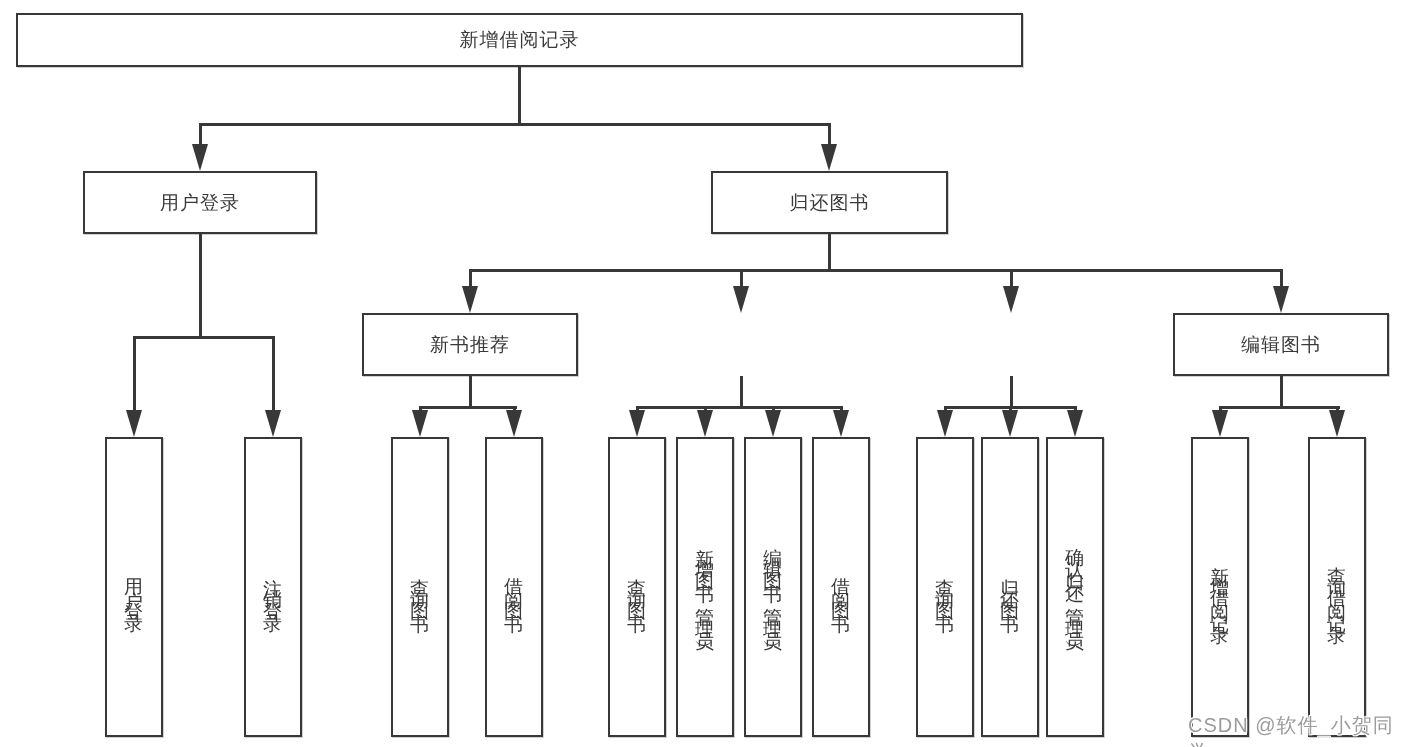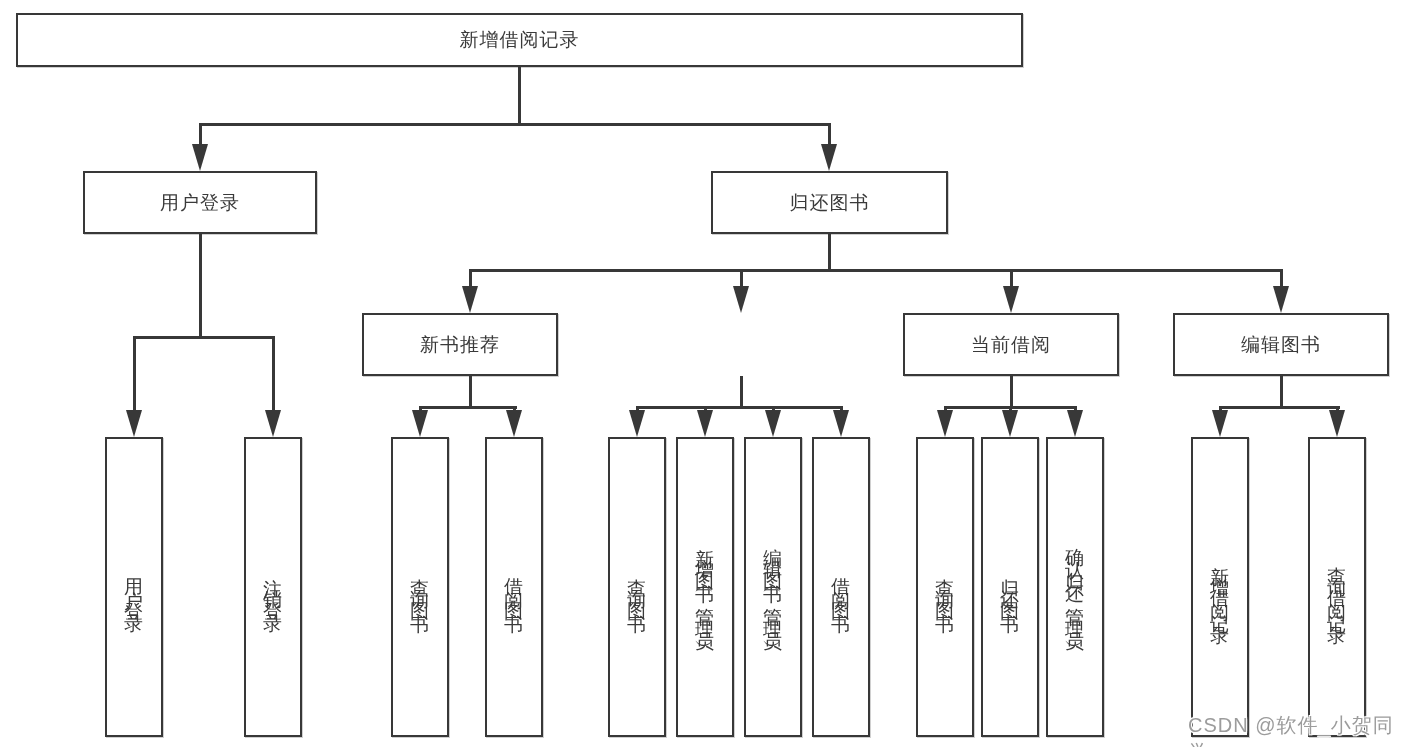--- a/index.html
+++ b/index.html
@@ -83,25 +83,22 @@
     <div class="v" style="left:469px;top:271px;height:18px;"></div>
     <div class="arrow" style="left:462px;top:286px;"></div>
     <div class="v" style="left:740px;top:271px;height:18px;"></div>
     <div class="arrow" style="left:733px;top:286px;"></div>
     <div class="v" style="left:1010px;top:271px;height:18px;"></div>
     <div class="arrow" style="left:1003px;top:286px;"></div>
     <div class="v" style="left:1280px;top:271px;height:18px;"></div>
     <div class="arrow" style="left:1273px;top:286px;"></div>
   </div>
 
-  <div class="node" style="left:362px;top:313px;width:196px;height:63px;">
+  <div class="node" style="left:362px;top:313px;width:216px;height:63px;">
     <span>新书推荐</span>
-  </div>
-  <div class="node" style="left:903px;top:313px;width:216px;height:63px;">
-    <span>当前借阅</span>
   </div>
   <div class="node" style="left:1173px;top:313px;width:216px;height:63px;">
     <span>编辑图书</span>
   </div>
 
   <div>
     <div class="v" style="left:469px;top:376px;height:32px;"></div>
     <div class="h" style="left:419px;top:406px;width:98px;"></div>
     <div class="v" style="left:419px;top:408px;height:5px;"></div>
     <div class="arrow" style="left:412px;top:410px;"></div>

